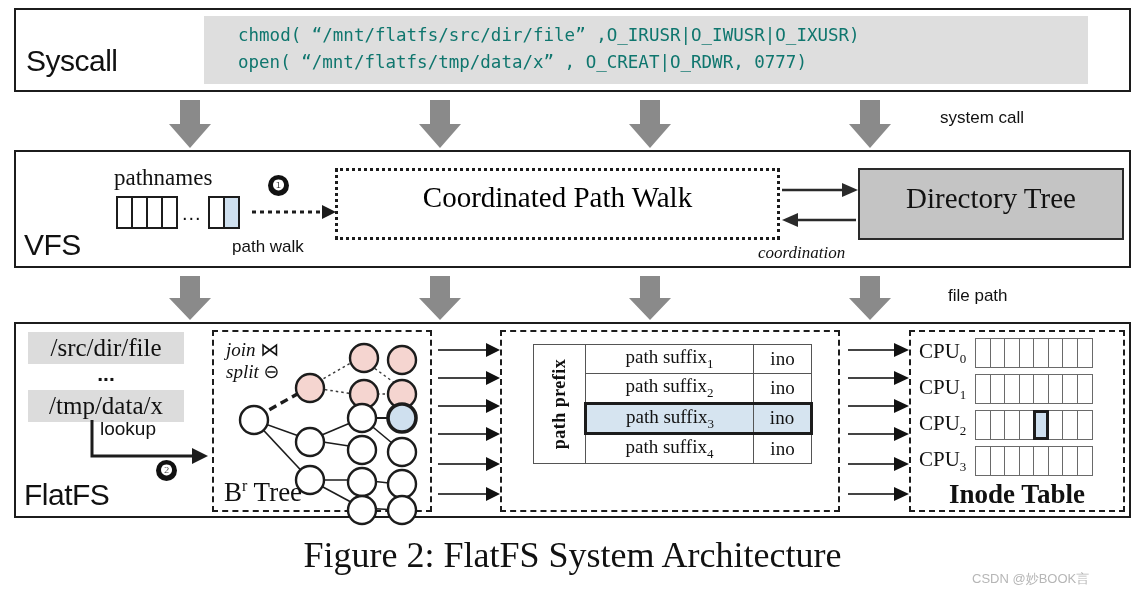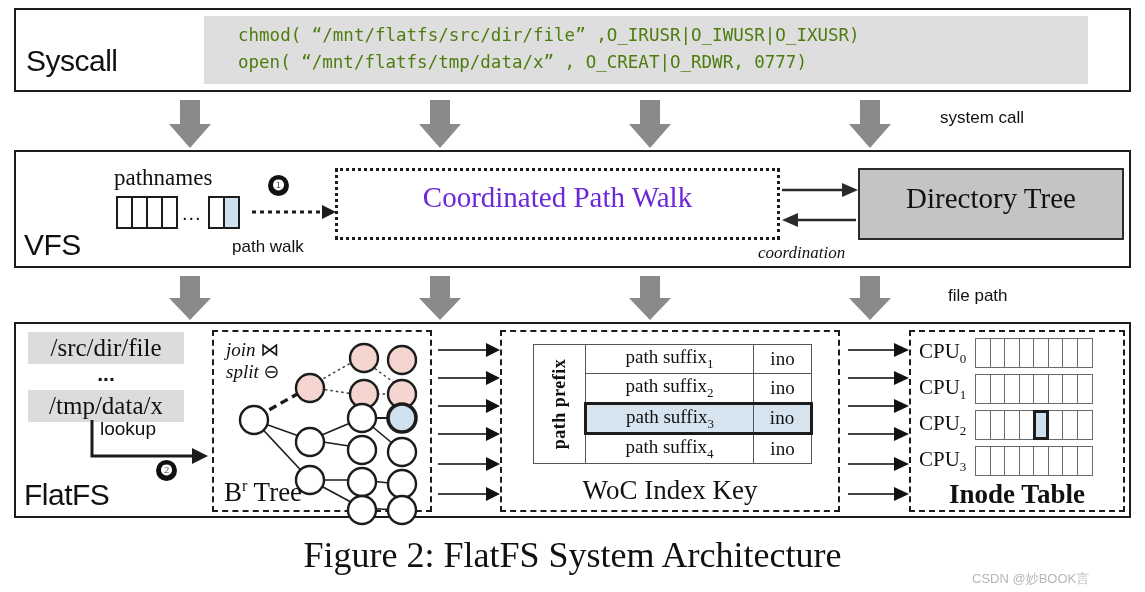--- a/index.html
+++ b/index.html
@@ -39,21 +39,21 @@
   }
 
   
   #syscall-box { left: 14px; top: 8px; width: 1117px; height: 84px; }
   #syscall-label { left: 26px; top: 44px; font-size: 30px; }
   #syscall-code {
     left: 204px; top: 16px; width: 884px; height: 68px;
     background: #dedede;
     font-family: "DejaVu Sans Mono", monospace;
     font-size: 17.5px;
-    color: #4d7c0f;
+    color: #0f766e;
     padding: 6px 0 0 34px;
     line-height: 27px;
     white-space: pre;
   }
 
   
   #vfs-box { left: 14px; top: 150px; width: 1117px; height: 118px; }
   #vfs-label { left: 24px; top: 228px; font-size: 30px; }
 
   .pathnames-title {
@@ -82,21 +82,21 @@
   .circled-num {
     width: 21px; height: 21px; border-radius: 50%;
     background: #111; color: #fff;
     font-family: "Liberation Sans", sans-serif;
     font-size: 14px; font-weight: bold;
     text-align: center; line-height: 21px;
   }
   #cpw-box { left: 335px; top: 168px; width: 445px; height: 72px; }
   #cpw-text {
     left: 335px; top: 181px; width: 445px;
-    text-align: center; font-size: 29px; color: #6d28d9;
+    text-align: center; font-size: 29px; color: #000000;
   }
   #dirtree-box {
     left: 858px; top: 168px; width: 266px; height: 72px;
     background: #c4c4c4; border: 2px solid #2a2a2a;
   }
   #dirtree-text {
     left: 858px; top: 182px; width: 266px;
     text-align: center; font-size: 29px; color: #111;
   }
   .ital-label {
@@ -378,21 +378,20 @@
         <tr class="hl">
           <td class="suffix-cell"><span>path suffix</span><span class="sub">3</span></td>
           <td class="ino-cell">ino</td>
         </tr>
         <tr>
           <td class="suffix-cell"><span>path suffix</span><span class="sub">4</span></td>
           <td class="ino-cell">ino</td>
         </tr>
       </tbody>
     </table>
-    <div class="panel-title" style="bottom:4px;">WoC Index Key</div>
   </div>
 
   <svg class="ov" width="1145" height="592">
     <g stroke="#444" stroke-width="2.2">
       <line x1="848" y1="350" x2="894" y2="350"></line>
       <line x1="848" y1="378" x2="894" y2="378"></line>
       <line x1="848" y1="406" x2="894" y2="406"></line>
       <line x1="848" y1="434" x2="894" y2="434"></line>
       <line x1="848" y1="464" x2="894" y2="464"></line>
       <line x1="848" y1="494" x2="894" y2="494"></line>

